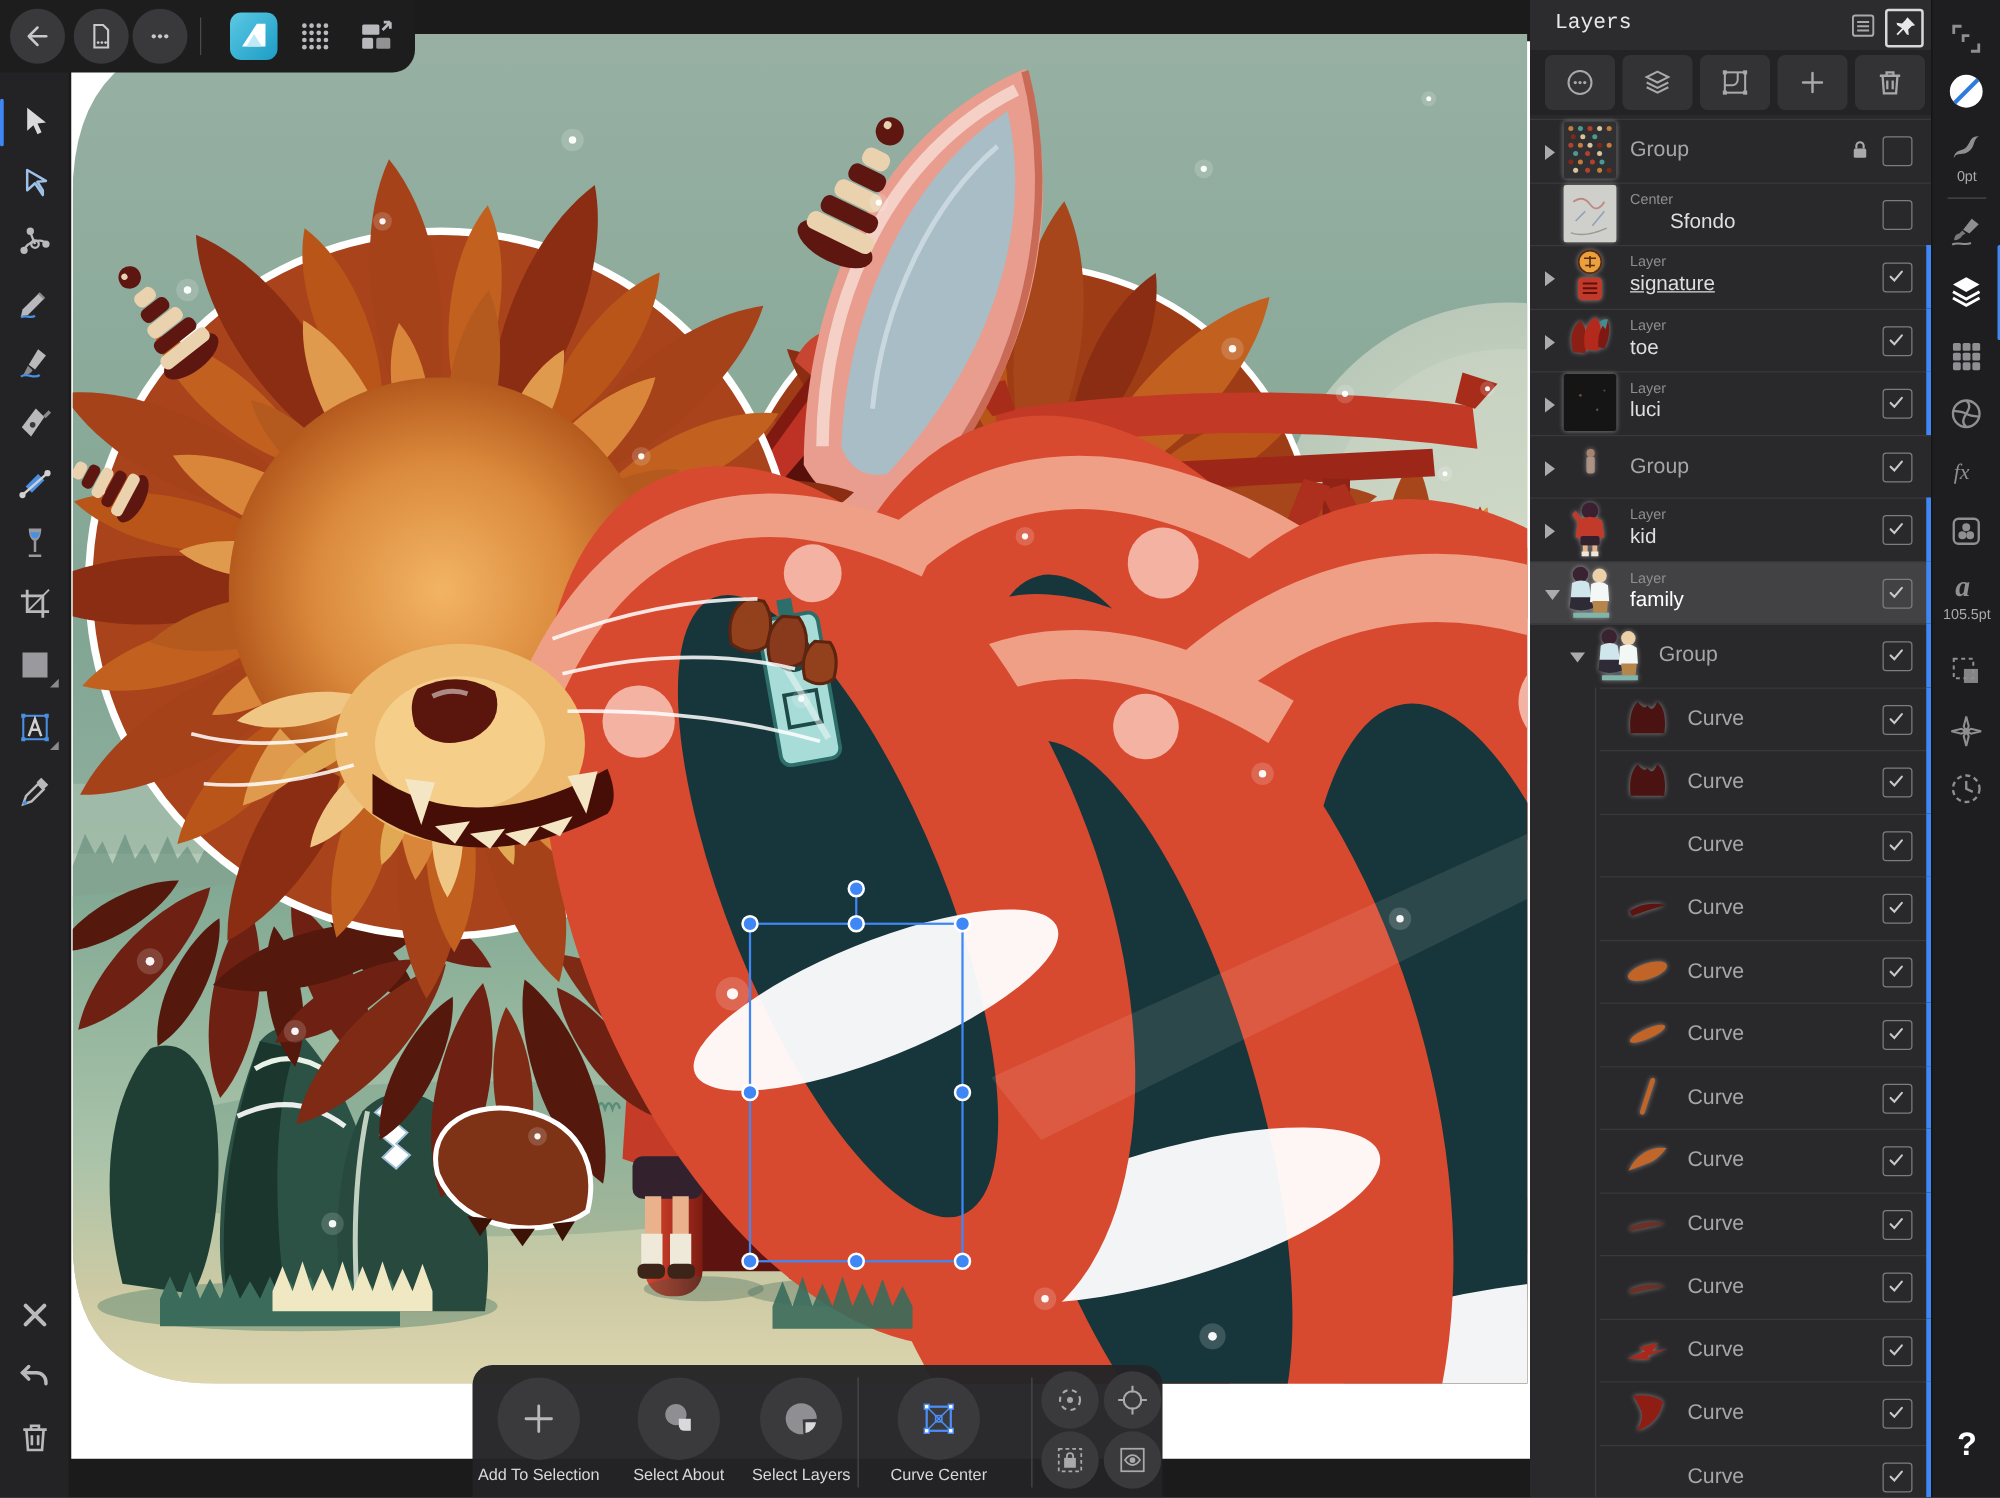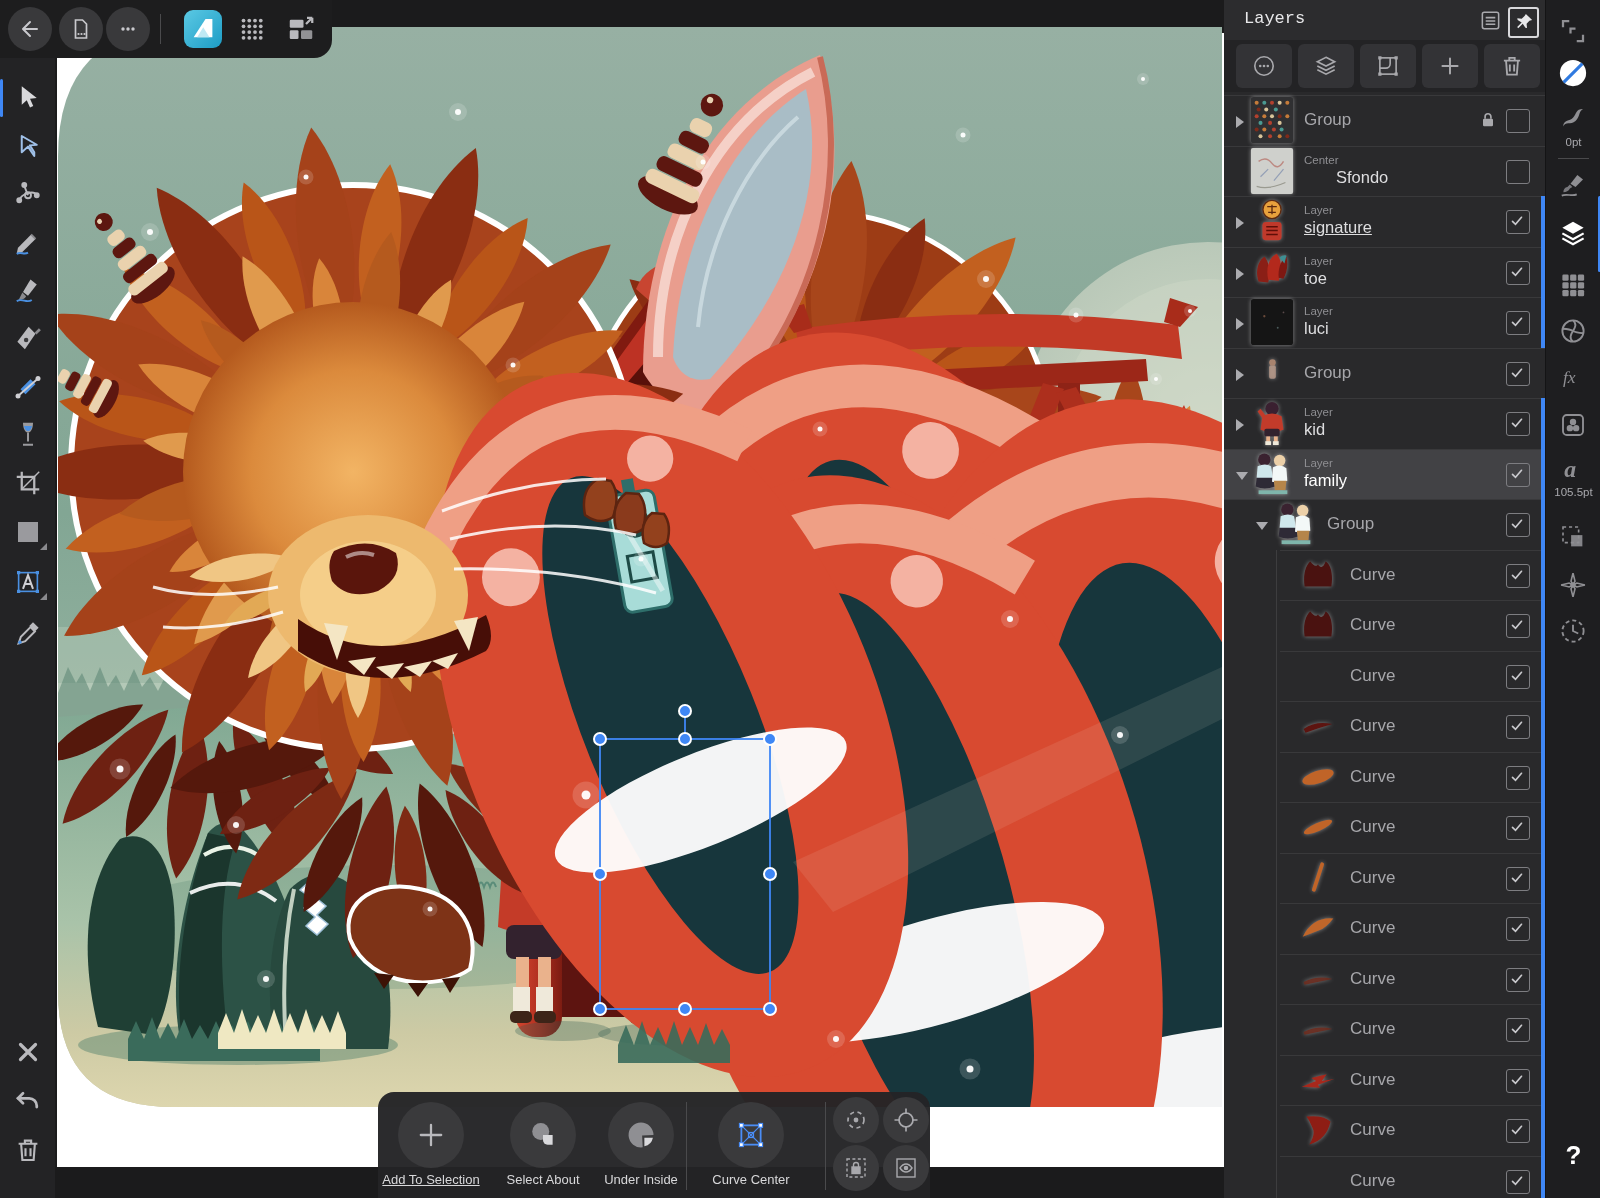--- a/index.html
+++ b/index.html
@@ -1200,31 +1200,31 @@
       <div class="rb-item" style="top: 614px;"><svg viewBox="0 0 24 24" fill="none" stroke="currentColor" stroke-width="1.5">
           <circle cx="12" cy="12" r="8.5" stroke-dasharray="3.2 2.4"></circle>
           <path d="M12 7v5l4.2 2"></path>
         </svg></div>
     </div>
 
   <div id="bottombar">
       <div class="bb-btn" style="left: 20px;"><svg viewBox="0 0 30 30" stroke="currentColor" stroke-width="2" stroke-linecap="round">
           <path d="M15 6v18M6 15h18"></path>
         </svg></div>
-      <div class="bb-label" style="left: -12px; text-decoration: underline;">Add To Selection</div>
+      <div class="bb-label" style="left: -12px;">Add To Selection</div>
       <div class="bb-btn" style="left: 132px;"><svg viewBox="0 0 30 30">
           <circle cx="13" cy="12" r="7.5" fill="#8f8f93"></circle>
           <path d="M15 15h8.5v8.5H19a4 4 0 01-4-4z" fill="#d9d9dc"></path>
         </svg></div>
       <div class="bb-label" style="left: 100px;">Select About</div>
       <div class="bb-btn" style="left: 230px;"><svg viewBox="0 0 30 30">
           <path d="M15 4a11 11 0 101.5 21.9L16 15.5 26 15A11 11 0 0015 4z" fill="#8f8f93"></path>
           <path d="M18 17.5h7.5a9.5 9.5 0 01-7.5 7.5z" fill="#d9d9dc"></path>
         </svg></div>
-      <div class="bb-label" style="left: 198px;">Under Inside</div>
+      <div class="bb-label" style="left: 198px;">Select Layers</div>
       <div class="bb-btn" style="left: 340px;"><svg viewBox="0 0 30 30">
           <rect x="6.5" y="6.5" width="17" height="17" fill="none" stroke="#4a8df6" stroke-width="1.6"></rect>
           <path d="M6.5 6.5l17 17M23.5 6.5l-17 17" stroke="#4a8df6" stroke-width="1.1"></path>
           <rect x="12.8" y="12.8" width="4.4" height="4.4" fill="none" stroke="#4a8df6" stroke-width="1.1"></rect>
           <g fill="#fff" stroke="#4a8df6" stroke-width="1">
             <rect x="4.8" y="4.8" width="3.4" height="3.4"></rect>
             <rect x="21.8" y="4.8" width="3.4" height="3.4"></rect>
             <rect x="4.8" y="21.8" width="3.4" height="3.4"></rect>
             <rect x="21.8" y="21.8" width="3.4" height="3.4"></rect>
           </g>

